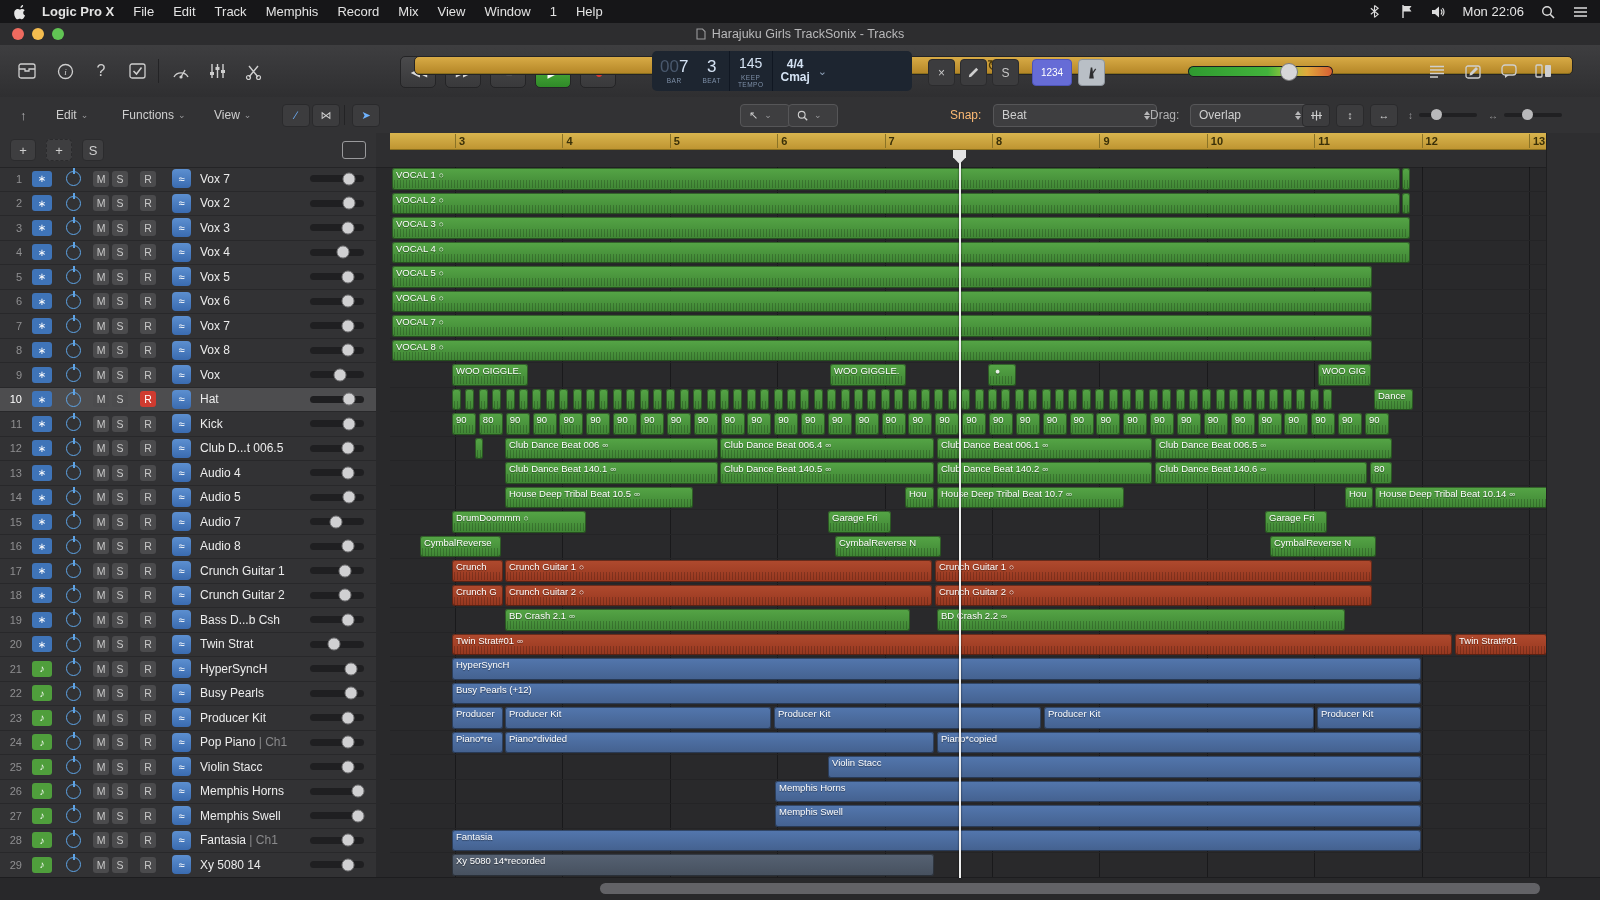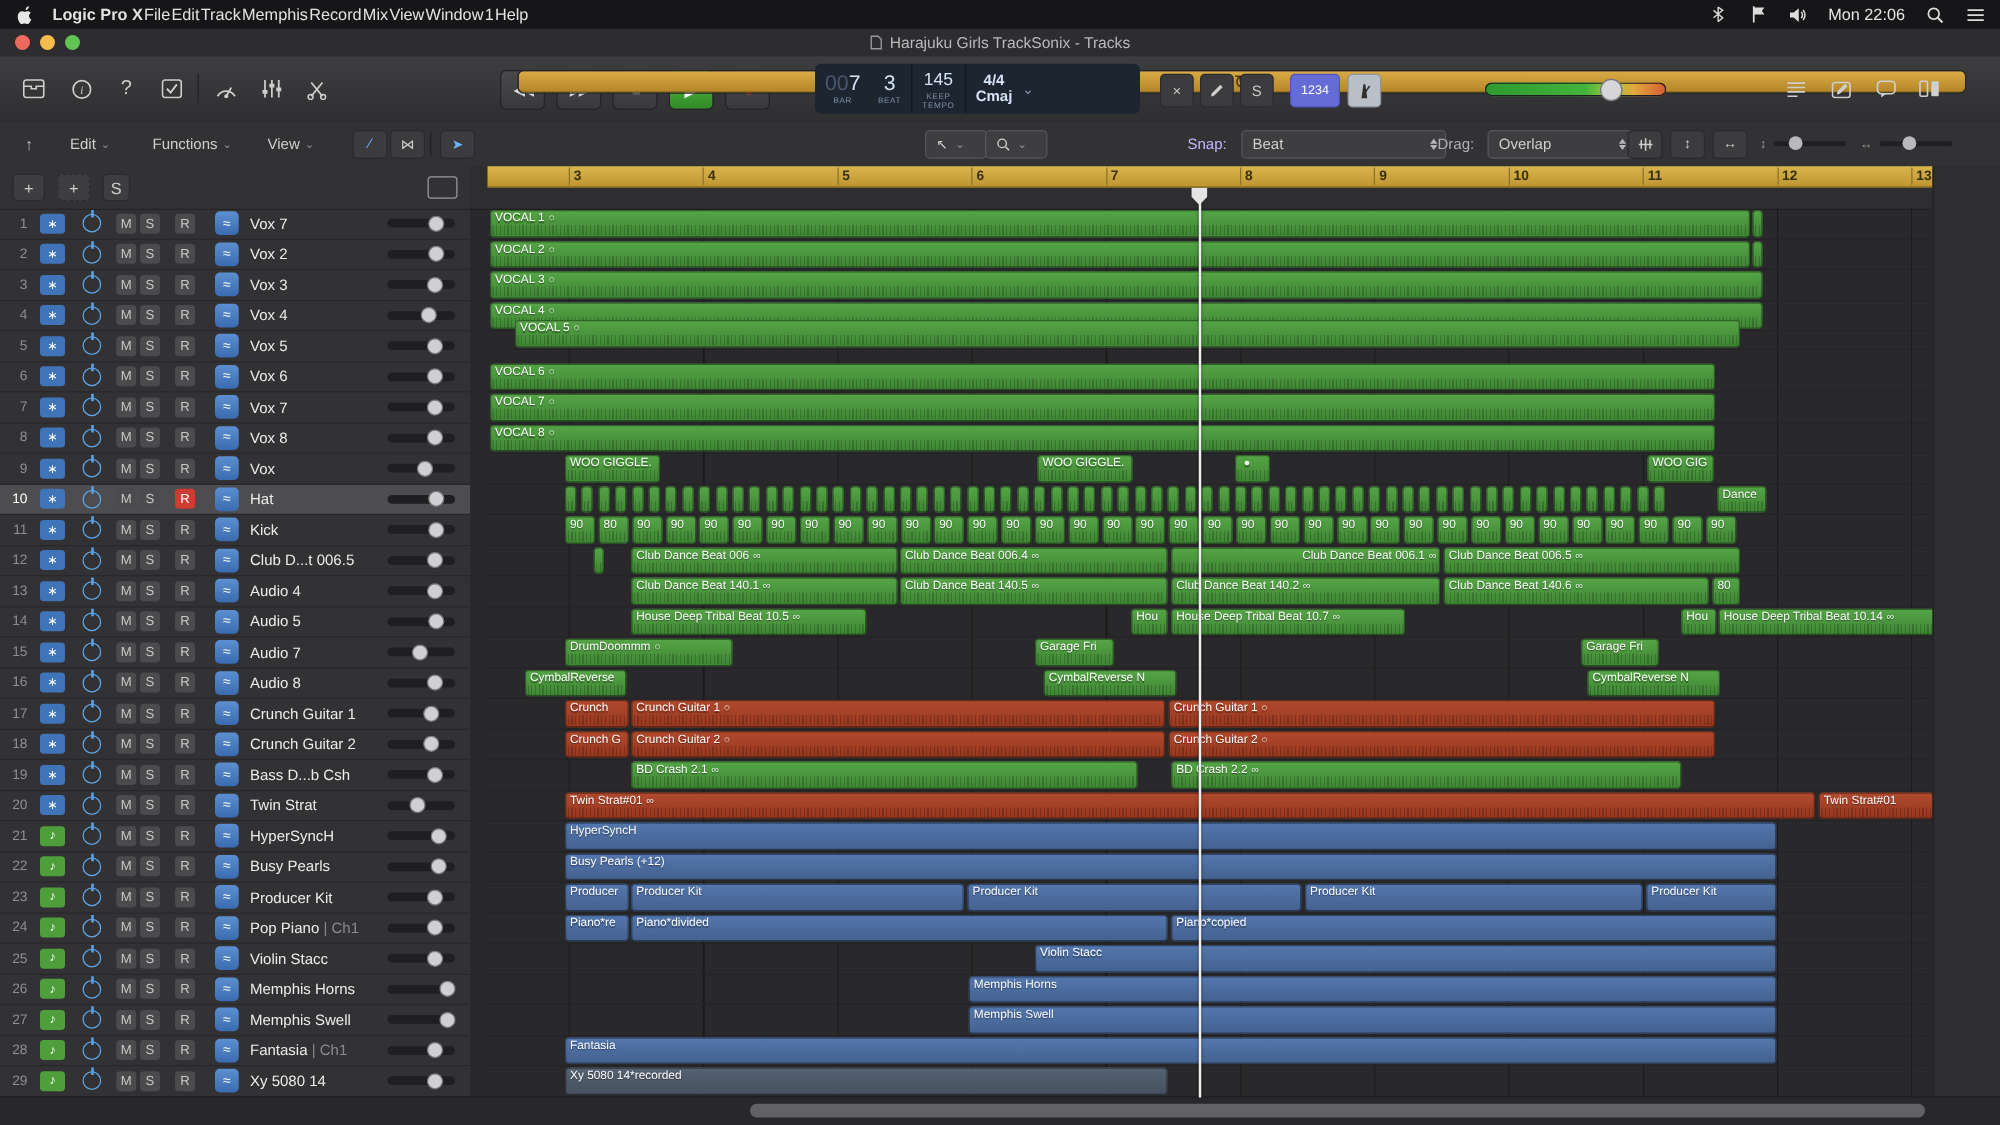--- a/index.html
+++ b/index.html
@@ -1,21 +1,21 @@
 <!DOCTYPE html>
 <html><head>
 <meta charset="utf-8">
 <style>
   html,body{margin:0;padding:0;background:#1a1a1c;}
   #app{position:relative;width:1600px;height:900px;overflow:hidden;background:#2a2a2c;
        font-family:"Liberation Sans",sans-serif;color:#e6e6e6;user-select:none;}
   
   .menubar{position:absolute;top:0;left:0;right:0;height:23px;background:#161618;display:flex;
            align-items:center;padding:0 12px;font-size:13px;z-index:40;}
-  .mitems{display:flex;align-items:center;gap:1px;margin-left:14px;}
+  .mitems{display:flex;align-items:center;gap:19px;margin-left:14px;}
   .mitem{color:#e3e3e3;}
   .mitem.app{font-weight:bold;}
   .mright{margin-left:auto;display:flex;align-items:center;gap:16px;}
   .sicon{display:inline-flex;align-items:center;justify-content:center;width:16px;height:16px;}
   .clock{font-size:13px;color:#e6e6e6;}
   
   .titlebar{position:absolute;top:23px;left:0;right:0;height:22px;background:#2d2d2f;
             border-bottom:1px solid #1c1c1e;display:flex;align-items:center;justify-content:center;}
   .tlights{position:absolute;left:12px;top:5px;display:flex;gap:8px;}
   .tl{width:12px;height:12px;border-radius:50%;}
@@ -368,21 +368,21 @@
     <span class="ab" style="left:788px">
         <span class="dd" style="width:34px">
       <svg width="11" height="11" viewBox="0 0 14 14">
             <circle cx="6" cy="6" r="4.3" stroke="#cfcfcf" stroke-width="1.4" fill="none"></circle>
             <path d="M9.2 9.2 L13 13" stroke="#cfcfcf" stroke-width="1.6"></path>
           </svg>
       <span class="chev">⌄</span>
         </span>
       </span>
 
-    <span class="ab" style="left:950px;color:#c4b5fd">Snap:</span>
+    <span class="ab" style="left:950px;color:#fdba74">Snap:</span>
     <span class="ab" style="left:993px">
         <span class="dd" style="width:148px">
           <span>Beat</span>
           <span class="ddarrows">
             <i class="up"></i>
             <i class="dn"></i>
           </span>
         </span>
       </span>
     <span class="ab" style="left:1150px;color:#b0b0b2">Drag:</span>
@@ -788,21 +788,21 @@
           <div class="lane" style="top: 49px;">
             <div class="reg g" style="left: 2px; width: 1018px;">
               <span class="regtxt">VOCAL 3<span class="regsfx">○</span></span>
             </div>
           </div>
           <div class="lane" style="top: 73.5px;">
             <div class="reg g" style="left: 2px; width: 1018px;">
               <span class="regtxt">VOCAL 4<span class="regsfx">○</span></span>
             </div>
           </div>
-          <div class="lane" style="top: 88px; margin-left: 20px;">
+          <div class="lane" style="top: 98px;">
             <div class="reg g" style="left: 2px; width: 980px;">
               <span class="regtxt">VOCAL 5<span class="regsfx">○</span></span>
             </div>
           </div>
           <div class="lane" style="top: 122.5px;">
             <div class="reg g" style="left: 2px; width: 980px;">
               <span class="regtxt">VOCAL 6<span class="regsfx">○</span></span>
             </div>
           </div>
           <div class="lane" style="top: 147px;">
@@ -1008,21 +1008,21 @@
             </div>
           </div>
           <div class="lane" style="top: 269.5px;">
             <div class="reg g" style="left: 85px; width: 8px;"></div>
             <div class="reg g" style="left: 115px; width: 213px;">
               <span class="regtxt">Club Dance Beat 006<span class="regsfx">∞</span></span>
             </div>
             <div class="reg g" style="left: 330px; width: 214px;">
               <span class="regtxt">Club Dance Beat 006.4<span class="regsfx">∞</span></span>
             </div>
-            <div class="reg g" style="left: 547px; width: 215px; text-align: right;">
+            <div class="reg g" style="left: 547px; width: 215px;">
               <span class="regtxt">Club Dance Beat 006.1<span class="regsfx">∞</span></span>
             </div>
             <div class="reg g" style="left: 765px; width: 237px;">
               <span class="regtxt">Club Dance Beat 006.5<span class="regsfx">∞</span></span>
             </div>
           </div>
           <div class="lane" style="top: 294px;">
             <div class="reg g" style="left: 115px; width: 213px;">
               <span class="regtxt">Club Dance Beat 140.1<span class="regsfx">∞</span></span>
             </div>

